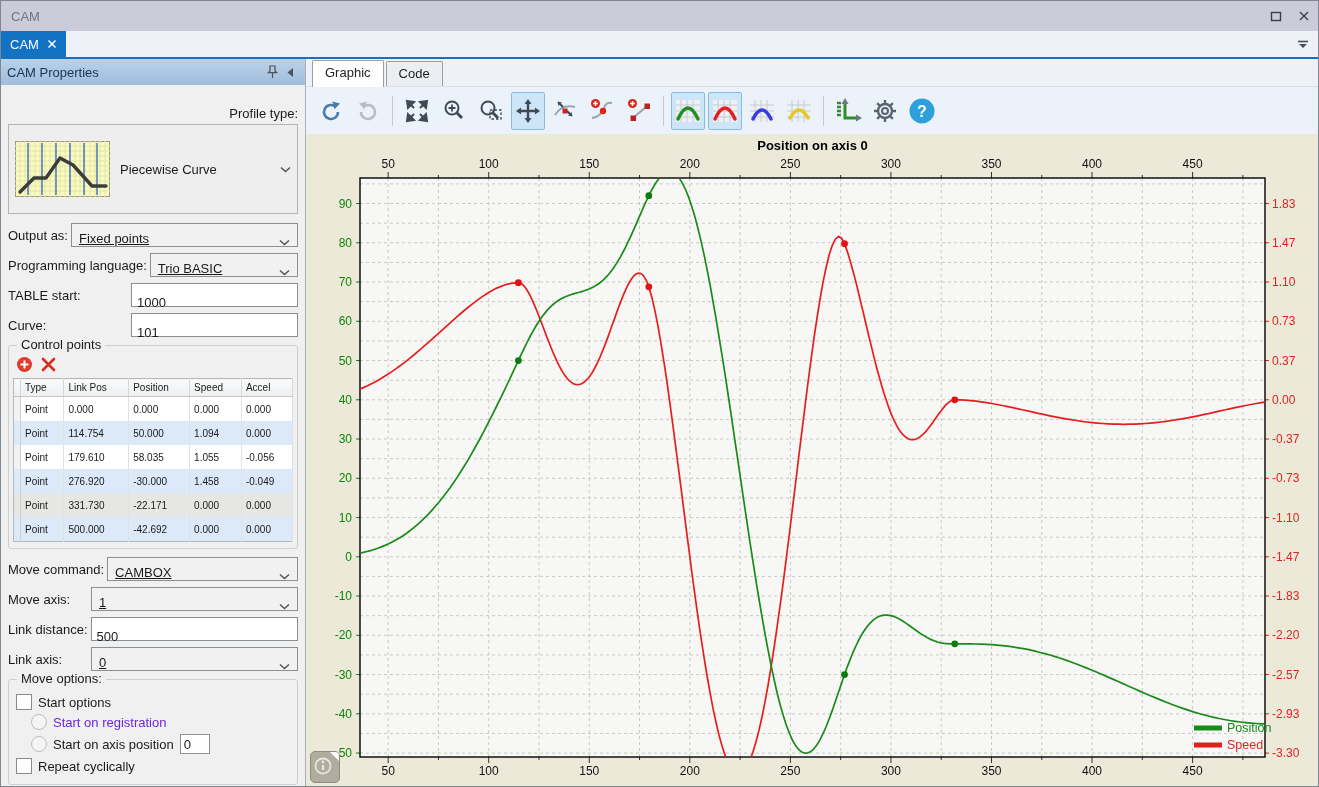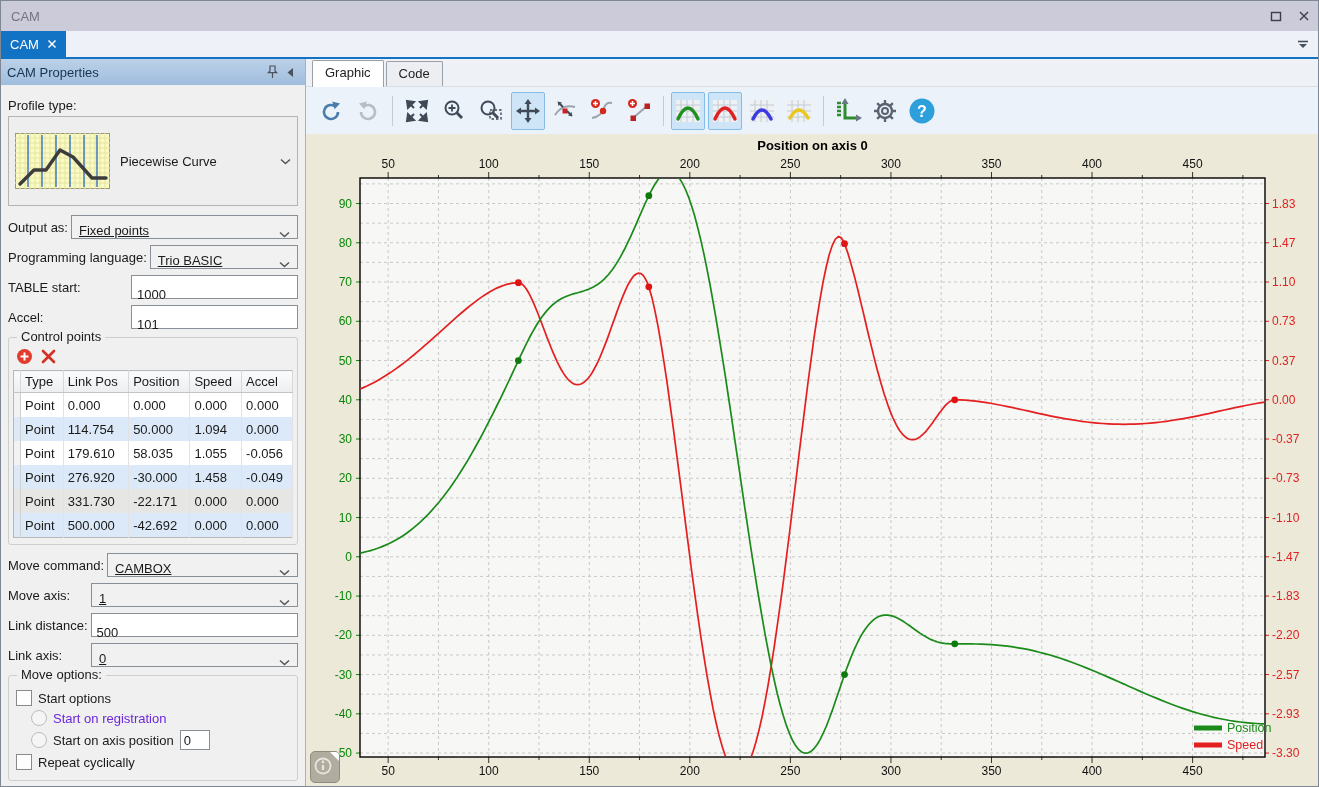--- a/index.html
+++ b/index.html
@@ -12,33 +12,33 @@
   .tabstrip{position:absolute;left:0;top:30px;width:100%;height:26px;background:#eef1f7;border-bottom:2px solid #1272c4;display:flex;align-items:flex-end;}
   .doctab{height:26px;background:#1272c4;color:#fff;font-size:13px;display:flex;align-items:center;padding:0 9px;gap:8px;}
   .doctab .x{font-size:12px;color:#fff;}
   .striptools{margin-left:auto;margin-right:8px;color:#45505c;display:flex;align-items:center;height:100%;}
   
   .props{position:absolute;left:0;top:58px;width:305px;bottom:0;background:#f0f0f0;border-right:1px solid #aab0b8;box-sizing:border-box;}
   .props-header{height:26px;background:linear-gradient(#bcd1e8,#9fbddd);display:flex;align-items:center;padding:0 6px;color:#16344f;font-size:13px;}
   .props-header .sp{flex:1;}
   .phicon{width:18px;height:18px;display:flex;align-items:center;justify-content:center;color:#4a525c;}
   .pbody{padding:5px 7px 0 7px;font-size:13px;color:#1a1a1a;}
-  .plabel{margin:8px 0 3px 0;}
+  .plabel{margin:16px 0 3px 0;text-align:right;}
   .profilebox{border:1px solid #b4b4b4;background:#eeeeee;height:64px;display:flex;align-items:center;padding:12px 6px;gap:10px;margin-bottom:9px;}
   .profilebox .ptext{flex:1;}
   .frow{display:flex;align-items:center;margin-bottom:6px;gap:3px;}
   .combo{height:24px;border:1px solid #898f96;background:#f1f1f1;display:flex;align-items:flex-end;padding:0 7px;box-sizing:border-box;text-decoration:underline;}
   .combo .cv{flex:1;}
   .tbox{height:14px;border:1px solid #898f96;background:#fff;display:flex;align-items:flex-start;padding:11px 5px;box-sizing:border-box;}
   .grow{flex:1;}
   .chev{flex:none;}
   .groupbox{border:1px solid #cdced0;border-radius:3px;position:relative;margin-top:8px;padding:10px 4px 6px 4px;margin-bottom:8px;}
   .groupbox>.gtitle{position:absolute;top:-9px;left:8px;background:#f0f0f0;padding:0 4px;font-size:13px;}
   .cp-tools{display:flex;gap:7px;align-items:center;margin:0 0 5px 3px;}
-  table.cpt{border-collapse:collapse;width:100%;background:#fff;border:1px solid #b8b8b8;font-size:13px;}
+  table.cpt{border-collapse:collapse;width:100%;background:#fff;border:1px solid #b8b8b8;font-size:10px;}
   table.cpt th{background:linear-gradient(#fafbfc,#eceef0);font-weight:normal;border-right:1px solid #d8d8d8;border-bottom:1px solid #c4c4c4;padding:3px 4px;text-align:left;}
   table.cpt td{border-right:1px solid #e2e2e2;padding:3px 4px;height:18px;}
   table.cpt tr.alt td{background:#dcE9f8;background:#dce9f8;}
   table.cpt tr.sel td{background:#e6e6e4;}
   table.cpt td.rowsel{width:6px;padding:0;background:#f2f2f2;border-right:1px solid #cfcfcf;}
   .mo-line{display:flex;align-items:center;gap:6px;margin:4px 0 4px 3px;}
   .mo-ind{margin-left:18px;}
   .cbx{width:14px;height:14px;border:1px solid #8a8a8a;background:#fff;flex:none;}
   .rad{width:14px;height:14px;border:1px solid #bdbdbd;border-radius:50%;background:#f5f5f5;flex:none;}
   .minibox{width:30px;height:20px;border:1px solid #898f96;background:#fff;display:flex;align-items:center;padding:0 3px;box-sizing:border-box;}
@@ -149,21 +149,21 @@
       </div>
 
       <div class="frow">
         <span style="width:120px;flex:none;">TABLE start:</span>
         <div class="tbox grow">
             <span>1000</span>
           </div>
       </div>
 
       <div class="frow">
-        <span style="width:120px;flex:none;">Accel:</span>
+        <span style="width:120px;flex:none;">Curve:</span>
         <div class="tbox grow">
             <span>101</span>
           </div>
       </div>
 
       <div class="groupbox">
         <div class="gtitle">Control points</div>
         <div class="cp-tools">
           <svg width="17" height="17" viewBox="0 0 17 17">
               <circle cx="8.5" cy="8.5" r="7.5" fill="#e23b2e"></circle>

